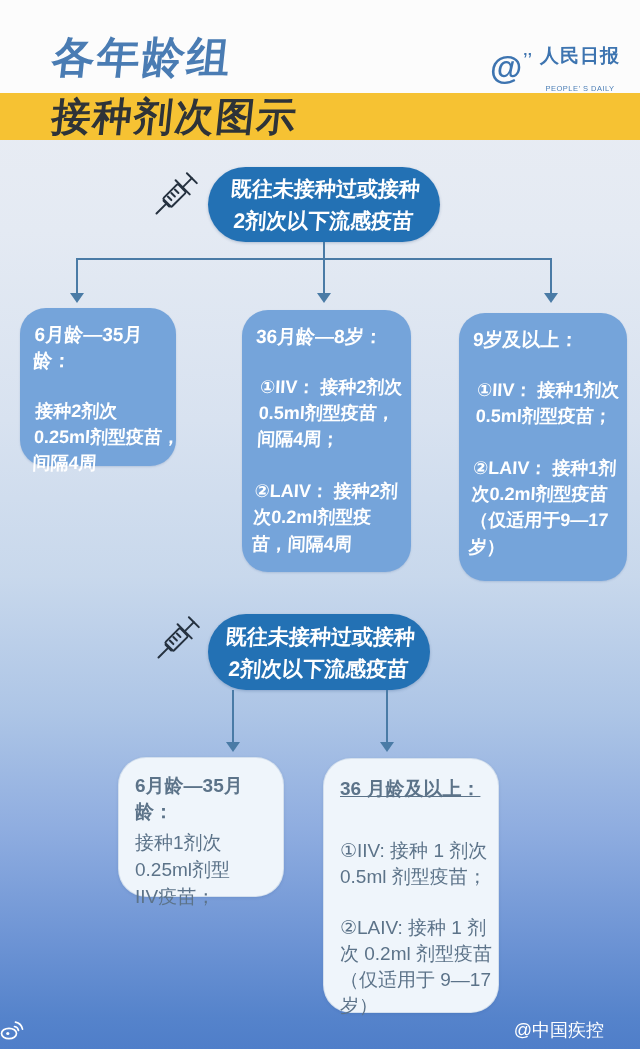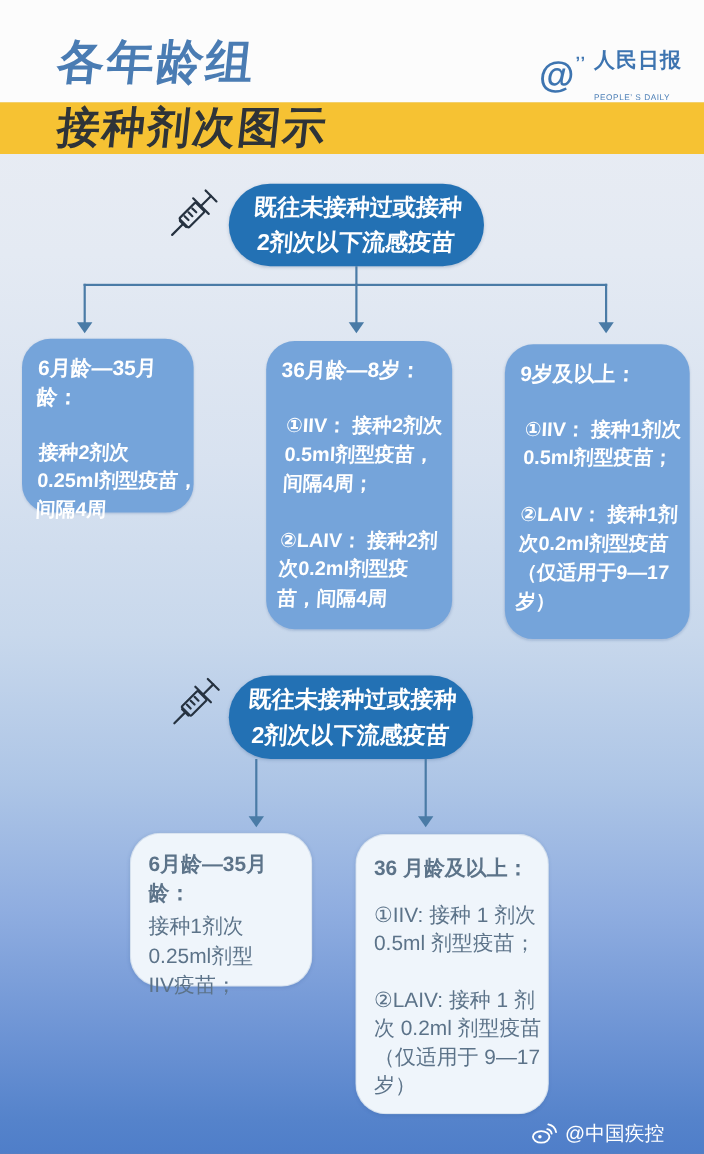--- a/index.html
+++ b/index.html
@@ -12,21 +12,21 @@
   
   .header-white{position:absolute;left:0;top:0;width:640px;height:93px;background:#fcfcfc;}
   .yellow-band{position:absolute;left:0;top:93px;width:640px;height:47px;background:#f6c233;}
   .title1{position:absolute;left:52px;top:36px;font-size:43px;font-weight:bold;color:#4a7cb3;
     letter-spacing:2px;transform:skewX(-6deg);line-height:1;}
   .title2{position:absolute;left:52px;top:97px;font-size:39px;font-weight:bold;color:#2e3338;
     letter-spacing:2px;transform:skewX(-6deg);line-height:1;}
   .logo{position:absolute;right:20px;top:46px;display:flex;align-items:center;gap:4px;color:#3d74b0;}
   .logo-at{font-size:33px;font-weight:bold;line-height:1;position:relative;top:-2px;}
   .logo-ticks{font-size:15px;font-weight:bold;letter-spacing:1px;position:relative;top:-12px;left:-3px;}
-  .logo-col{display:flex;flex-direction:column;line-height:1;}
+  .logo-col{display:flex;flex-direction:column;line-height:1;align-items:center;}
   .logo-name{font-size:19px;font-weight:bold;letter-spacing:1px;}
   .logo-sub{font-size:7.5px;letter-spacing:.5px;margin-top:20px;color:#4c7fb6;}
   
   .pill{position:absolute;background:#2371b4;color:#fff;border-radius:38px;
     display:flex;align-items:center;justify-content:center;text-align:center;
     font-weight:bold;font-size:21px;line-height:1.5;white-space:pre;transform-origin:center;
     box-shadow:0 1px 3px rgba(20,60,110,.25);}
   .pill-inner{transform:skewX(-4deg);}
   .pill1{left:208px;top:167px;width:232px;height:75px;}
   .pill2{left:208px;top:614px;width:222px;height:76px;}
@@ -46,25 +46,25 @@
   .b2{left:242px;top:310px;width:169px;height:262px;}
   .b3{left:459px;top:313px;width:168px;height:268px;}
   
   .whitebox{position:absolute;background:#eff5fb;color:#5c7389;border-radius:28px;
     padding:15px 12px 12px 16px;box-sizing:border-box;border:1px solid rgba(120,150,190,.22);
     box-shadow:0 1px 3px rgba(40,80,140,.15);}
   .whitebox .bx-title{font-size:19px;font-weight:600;margin-bottom:5px;}
   .whitebox .bx-body{font-size:19px;font-weight:500;line-height:1.42;white-space:pre;}
   .w1{left:118px;top:757px;width:166px;height:140px;}
   .w2{left:323px;top:758px;width:176px;height:255px;padding-top:17px;}
-  .w2 .bx-title{margin-bottom:18px;}
+  .w2 .bx-title{margin-bottom:36px;text-decoration:underline;}
   .w2 .bx-body{line-height:1.36;}
   
   .footer{position:absolute;left:0;top:1018px;width:604px;display:flex;align-items:center;
-    justify-content:flex-end;gap:7px;color:#fff;font-size:18px;font-weight:500;}
+    justify-content:space-between;gap:7px;color:#fff;font-size:18px;font-weight:500;}
 </style>
 </head>
 <body>
 
 <div class="page">
 
   <div class="header-white"></div>
   <div class="yellow-band"></div>
   <div class="title1">各年龄组</div>
   <div class="title2">接种剂次图示</div>

